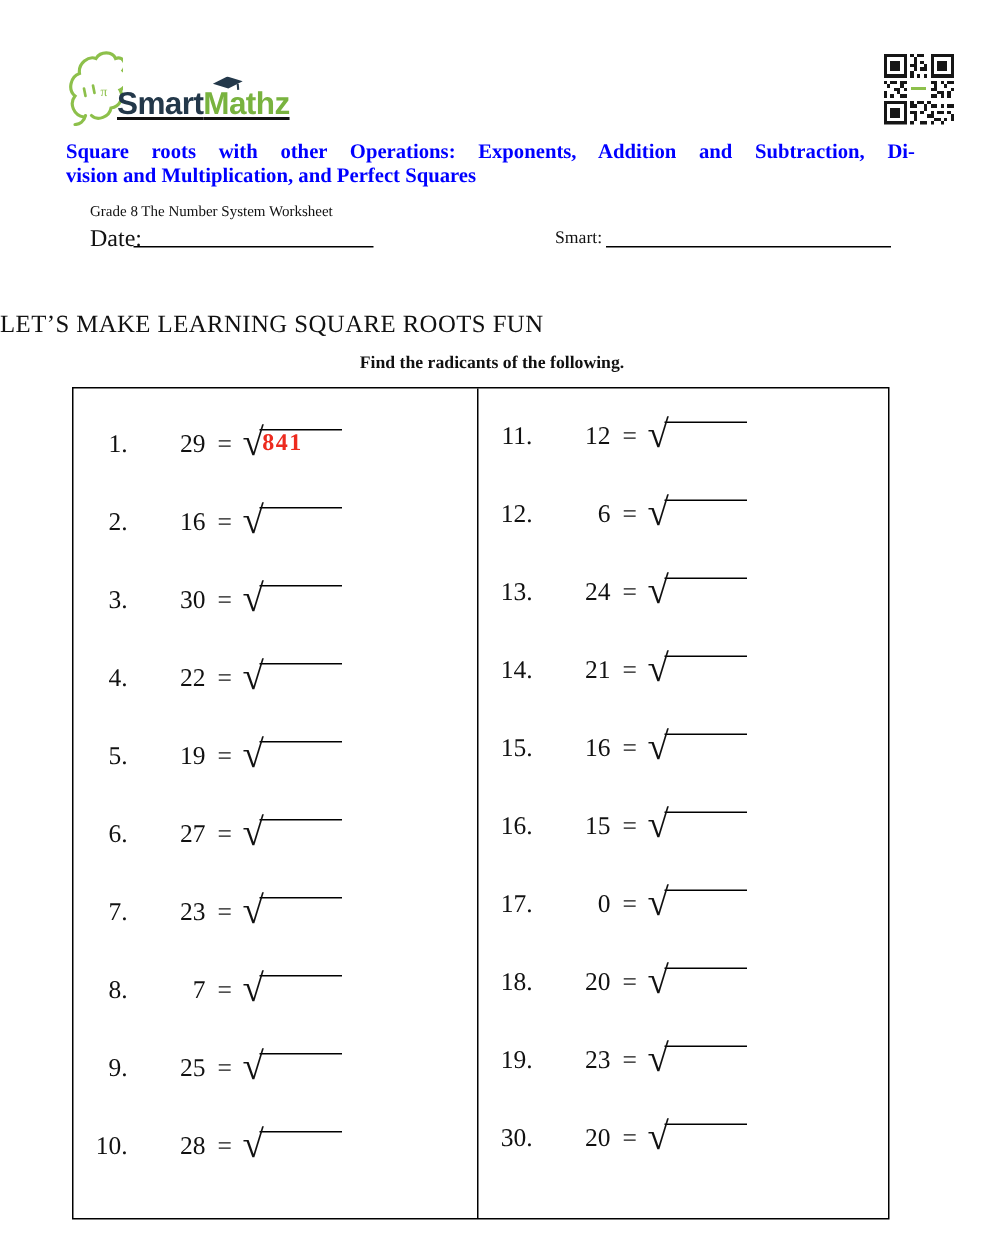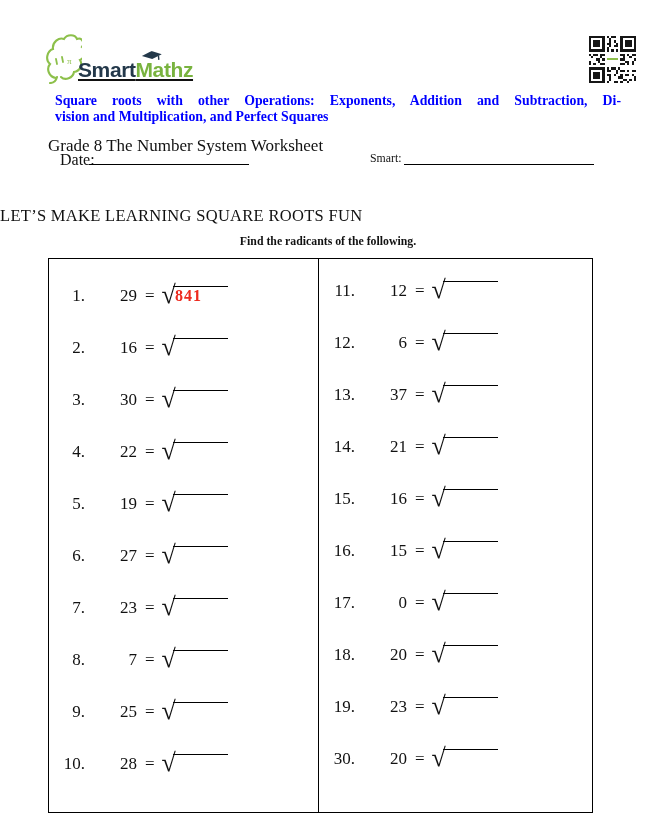--- a/index.html
+++ b/index.html
@@ -17,27 +17,27 @@
   }
   .brand-smart { color:var(--logo_navy,#23384a); }
   .brand-mathz { color:var(--logo_green,#79b33f); }
   .grad-cap { position:absolute; left:64px; top:-8px; transform:rotate(-5deg); }
 
   
   .qr { position:absolute; right:20px; top:36px; width:47px; height:47px; }
 
   
   .heading {
-    position:absolute; left:55px; width:566px; top:93px;
+    position:absolute; left:44px; width:566px; top:93px;
     color:var(--heading_blue,#0000ff); font-weight:bold; font-size:13.8px; line-height:15.5px;
   }
   .heading .l1 { text-align:justify; text-align-last:justify; -moz-text-align-last:justify; }
 
   
-  .grade { position:absolute; left:48px; top:136px; font-size:17px; }
+  .grade { position:absolute; left:60px; top:136px; font-size:10px; }
   .date-label { position:absolute; left:60px; top:151px; font-size:16px; }
   .date-line { position:absolute; left:89px; top:151px; width:160px; height:13px; border-bottom:1.2px solid #000; }
   .name-label { position:absolute; left:370px; top:151px; font-size:11.8px; }
   .name-line { position:absolute; left:404px; top:151px; width:190px; height:13px; border-bottom:1.2px solid #000; }
 
   
   .ws-title { position:absolute; left:0; right:0; top:206px; font-size:16.5px; letter-spacing:0.3px; }
   .ws-sub { position:absolute; left:0; right:0; top:234px; text-align:center; font-size:11.8px; font-weight:bold; }
 
   
@@ -277,21 +277,21 @@
           <span class="p-num">12.</span>
           <span class="p-val">6</span>
           <span class="p-eq">=</span>
           <span class="sqrt">
             <span class="sqrt-sym">√</span>
             <span class="sqrt-field"></span>
           </span>
         </div>
       <div class="prow">
           <span class="p-num">13.</span>
-          <span class="p-val">37</span>
+          <span class="p-val">24</span>
           <span class="p-eq">=</span>
           <span class="sqrt">
             <span class="sqrt-sym">√</span>
             <span class="sqrt-field"></span>
           </span>
         </div>
       <div class="prow">
           <span class="p-num">14.</span>
           <span class="p-val">21</span>
           <span class="p-eq">=</span>

